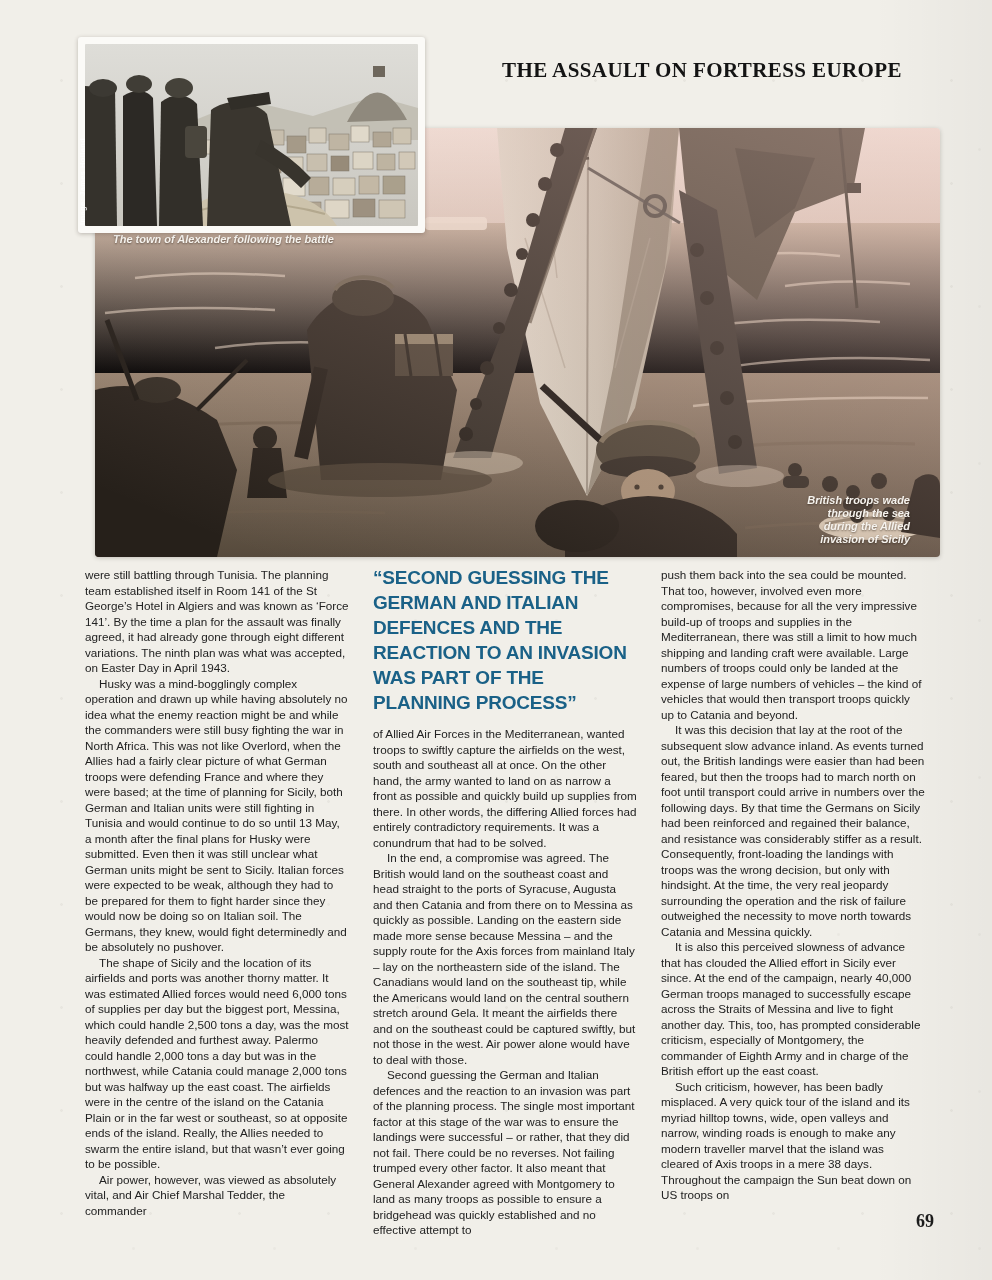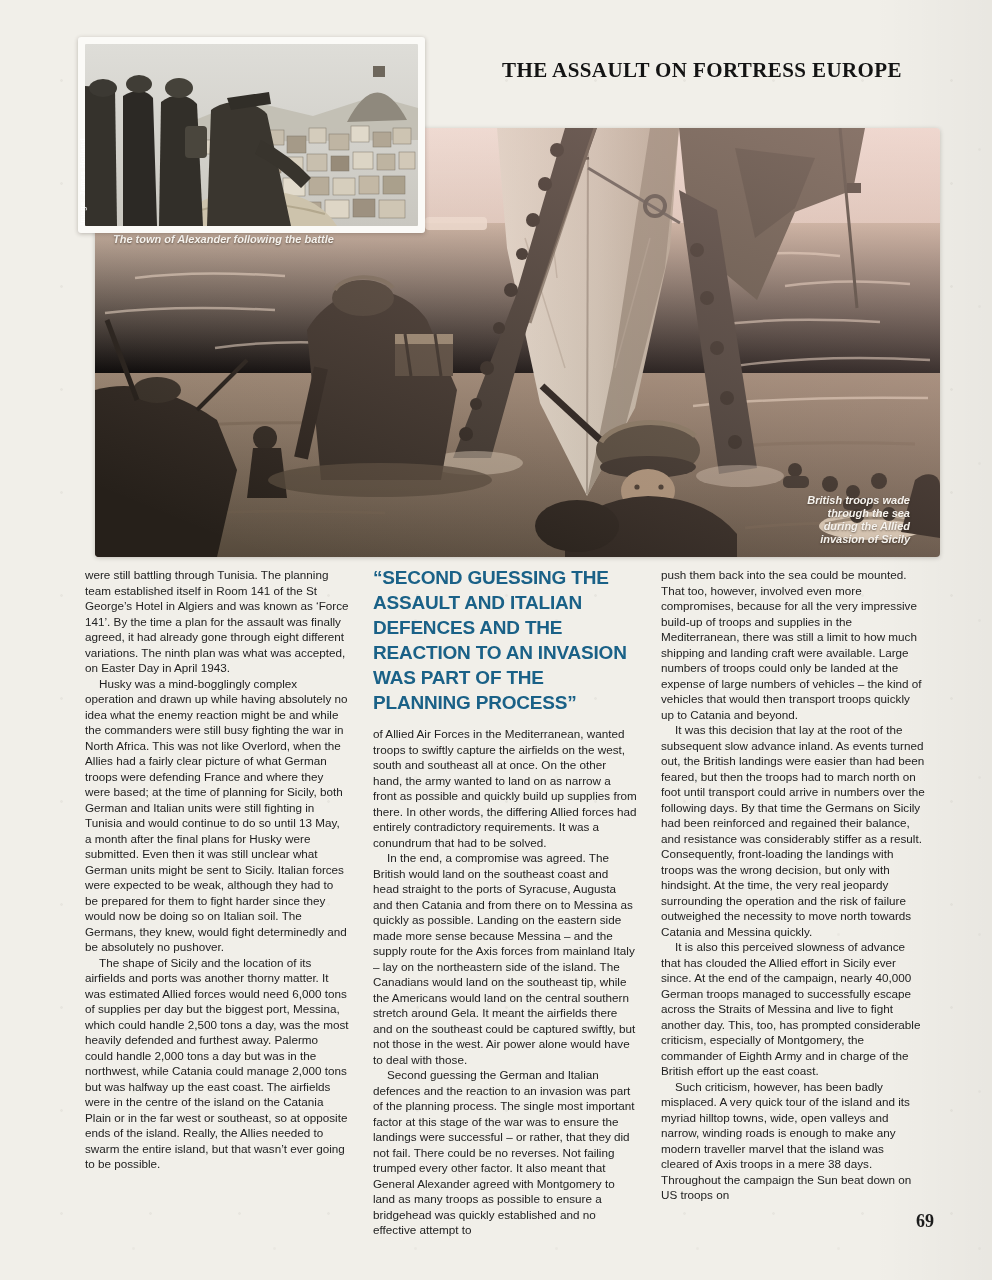--- a/index.html
+++ b/index.html
@@ -279,23 +279,24 @@
     </g>
   </svg>
   <div class="img-credit">Image: James Holland</div>
 </figure>
 
 <div class="columns">
   <div class="col">
       <p>were still battling through Tunisia. The planning team established itself in Room 141 of the St George’s Hotel in Algiers and was known as ‘Force 141’. By the time a plan for the assault was finally agreed, it had already gone through eight different variations. The ninth plan was what was accepted, on Easter Day in April 1943.</p>
       <p>Husky was a mind-bogglingly complex operation and drawn up while having absolutely no idea what the enemy reaction might be and while the commanders were still busy fighting the war in North Africa. This was not like Overlord, when the Allies had a fairly clear picture of what German troops were defending France and where they were based; at the time of planning for Sicily, both German and Italian units were still fighting in Tunisia and would continue to do so until 13 May, a month after the final plans for Husky were submitted. Even then it was still unclear what German units might be sent to Sicily. Italian forces were expected to be weak, although they had to be prepared for them to fight harder since they would now be doing so on Italian soil. The Germans, they knew, would fight determinedly and be absolutely no pushover.</p>
       <p>The shape of Sicily and the location of its airfields and ports was another thorny matter. It was estimated Allied forces would need 6,000 tons of supplies per day but the biggest port, Messina, which could handle 2,500 tons a day, was the most heavily defended and furthest away. Palermo could handle 2,000 tons a day but was in the northwest, while Catania could manage 2,000 tons but was halfway up the east coast. The airfields were in the centre of the island on the Catania Plain or in the far west or southeast, so at opposite ends of the island. Really, the Allies needed to swarm the entire island, but that wasn’t ever going to be possible.</p>
+      <p>Air power, however, was viewed as absolutely vital, and Air Chief Marshal Tedder, the commander</p>
     </div>
   <div class="col">
-    <div class="pull-quote">“SECOND GUESSING THE ASSAULT AND ITALIAN DEFENCES AND THE REACTION TO AN INVASION WAS PART OF THE PLANNING PROCESS”</div>
+    <div class="pull-quote">“SECOND GUESSING THE GERMAN AND ITALIAN DEFENCES AND THE REACTION TO AN INVASION WAS PART OF THE PLANNING PROCESS”</div>
     <div>
         <p>of Allied Air Forces in the Mediterranean, wanted troops to swiftly capture the airfields on the west, south and southeast all at once. On the other hand, the army wanted to land on as narrow a front as possible and quickly build up supplies from there. In other words, the differing Allied forces had entirely contradictory requirements. It was a conundrum that had to be solved.</p>
         <p>In the end, a compromise was agreed. The British would land on the southeast coast and head straight to the ports of Syracuse, Augusta and then Catania and from there on to Messina as quickly as possible. Landing on the eastern side made more sense because Messina – and the supply route for the Axis forces from mainland Italy – lay on the northeastern side of the island. The Canadians would land on the southeast tip, while the Americans would land on the central southern stretch around Gela. It meant the airfields there and on the southeast could be captured swiftly, but not those in the west. Air power alone would have to deal with those.</p>
         <p>Second guessing the German and Italian defences and the reaction to an invasion was part of the planning process. The single most important factor at this stage of the war was to ensure the landings were successful – or rather, that they did not fail. There could be no reverses. Not failing trumped every other factor. It also meant that General Alexander agreed with Montgomery to land as many troops as possible to ensure a bridgehead was quickly established and no effective attempt to</p>
       </div>
   </div>
   <div class="col">
       <p>push them back into the sea could be mounted. That too, however, involved even more compromises, because for all the very impressive build-up of troops and supplies in the Mediterranean, there was still a limit to how much shipping and landing craft were available. Large numbers of troops could only be landed at the expense of large numbers of vehicles – the kind of vehicles that would then transport troops quickly up to Catania and beyond.</p>
       <p>It was this decision that lay at the root of the subsequent slow advance inland. As events turned out, the British landings were easier than had been feared, but then the troops had to march north on foot until transport could arrive in numbers over the following days. By that time the Germans on Sicily had been reinforced and regained their balance, and resistance was considerably stiffer as a result. Consequently, front-loading the landings with troops was the wrong decision, but only with hindsight. At the time, the very real jeopardy surrounding the operation and the risk of failure outweighed the necessity to move north towards Catania and Messina quickly.</p>
       <p>It is also this perceived slowness of advance that has clouded the Allied effort in Sicily ever since. At the end of the campaign, nearly 40,000 German troops managed to successfully escape across the Straits of Messina and live to fight another day. This, too, has prompted considerable criticism, especially of Montgomery, the commander of Eighth Army and in charge of the British effort up the east coast.</p>

